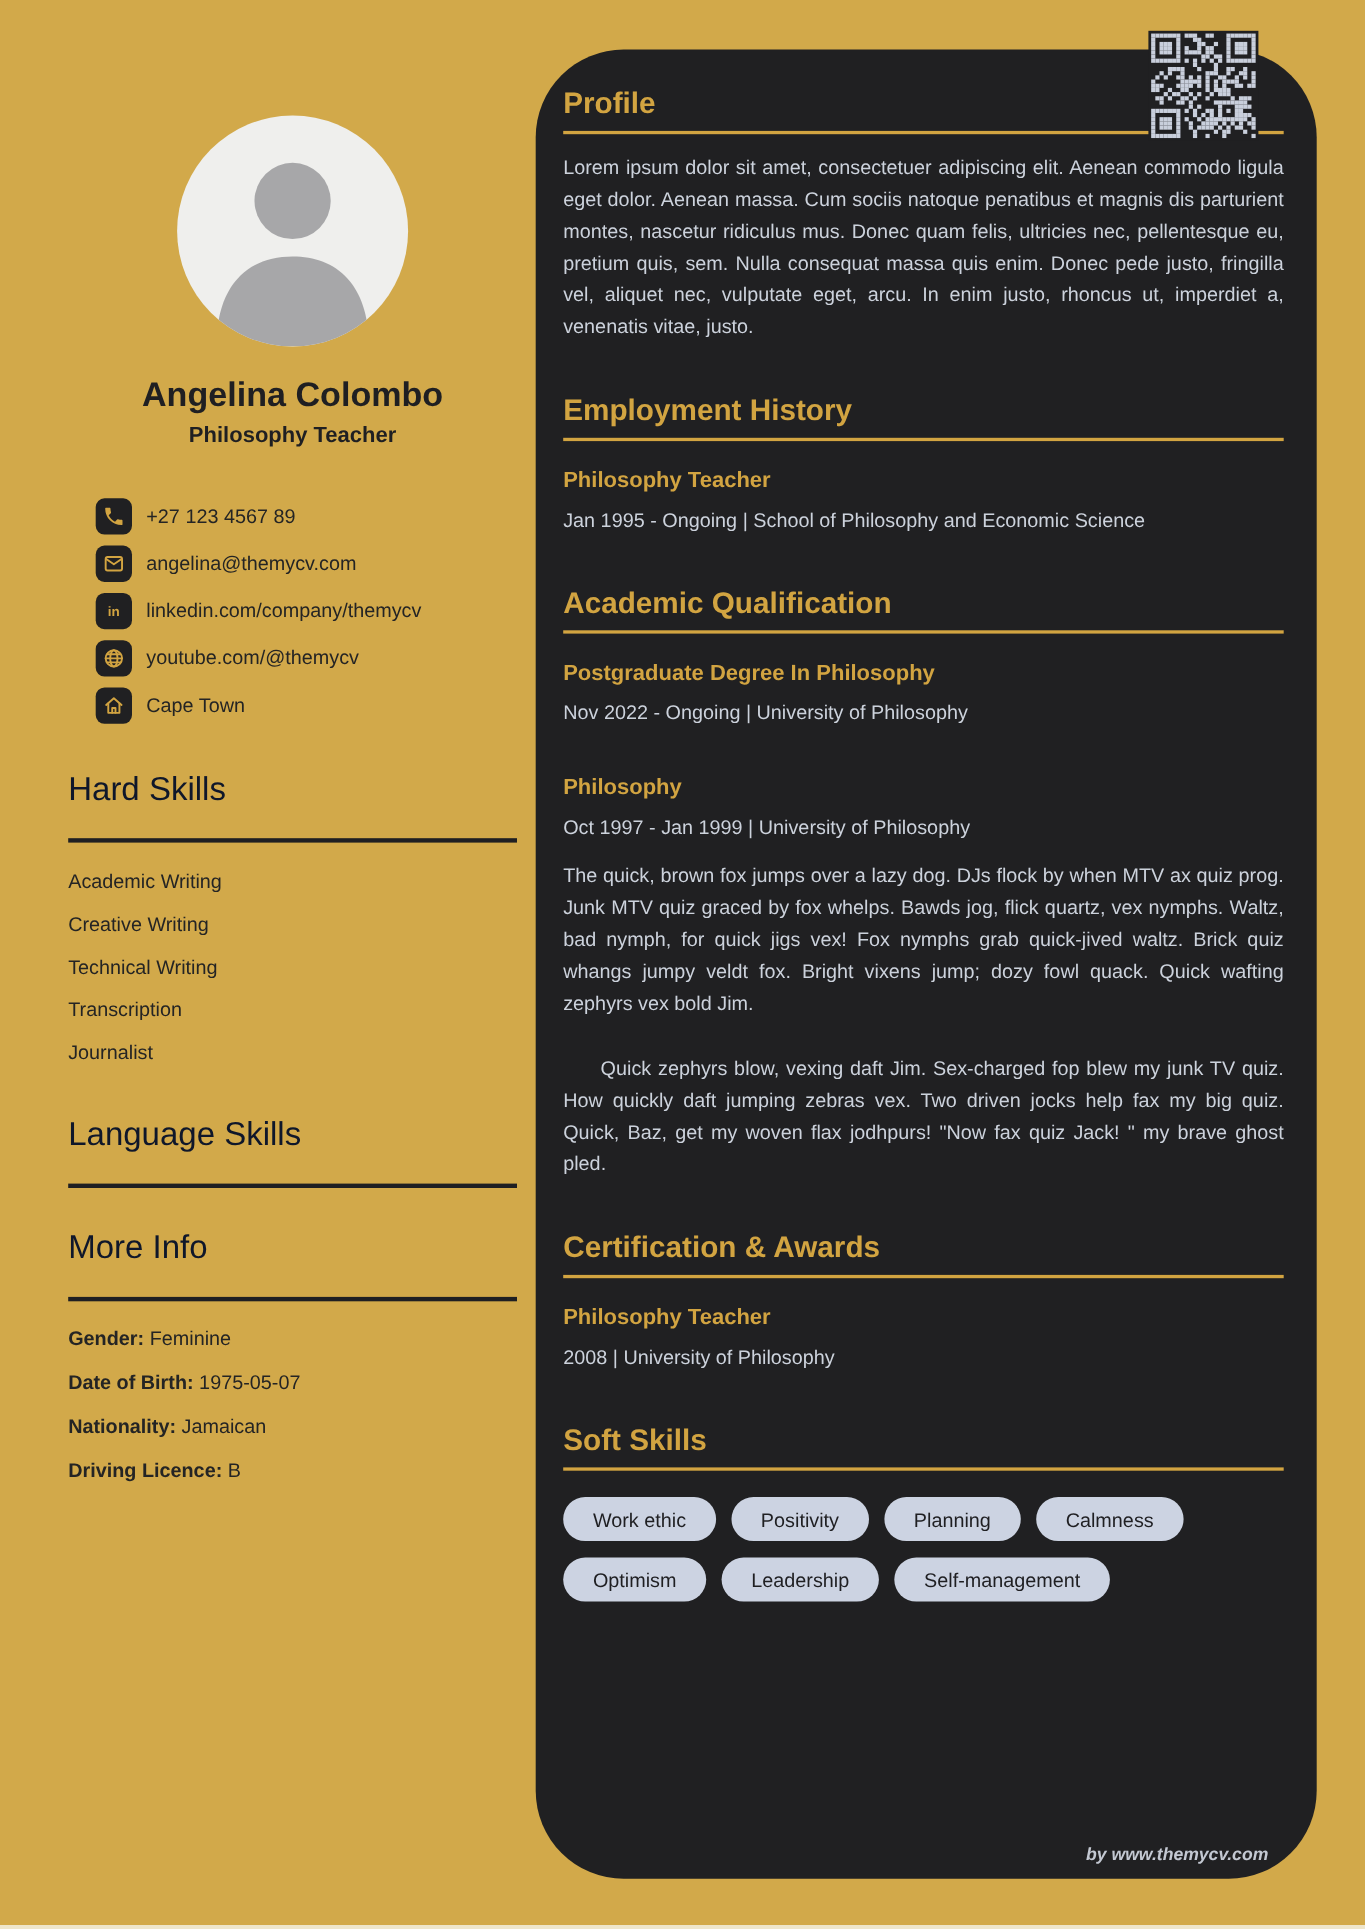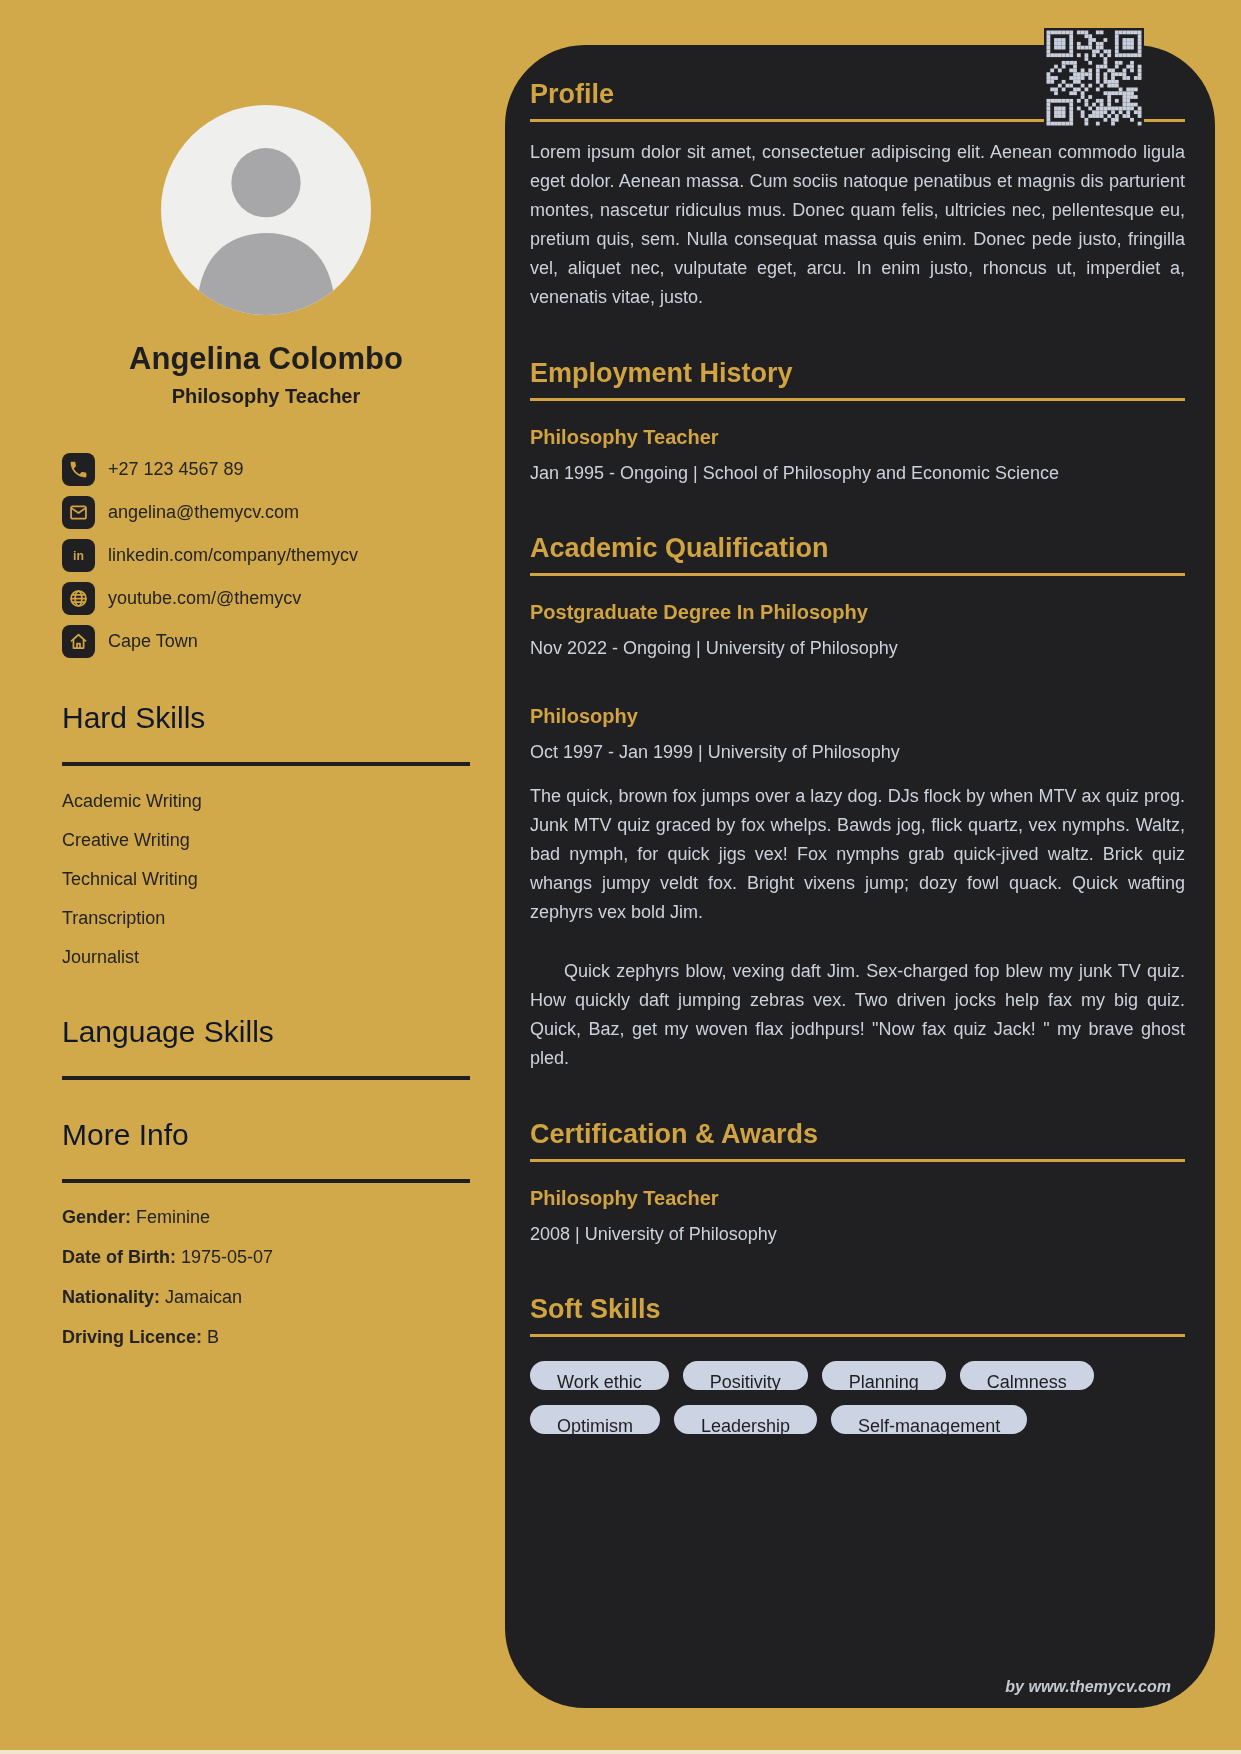--- a/index.html
+++ b/index.html
@@ -20,39 +20,39 @@
     margin:26px 0 0;line-height:36px;
   }
   .person-title{
     font-size:20px;font-weight:bold;color:#1f1f22;text-align:center;margin-top:8px;
   }
   .contacts{margin-top:40px;}
   .contact-row{display:flex;align-items:center;height:43px;gap:13px;
     color:#242424;font-size:18px;}
   .icon-tile{
     width:33px;height:33px;border-radius:8px;background:#202022;
-    display:flex;align-items:center;justify-content:center;flex:0 0 33px;
+    display:flex;align-items:center;justify-content:center;flex:0 0 33px;margin-left:25px;
   }
   .icon-tile svg{width:21px;height:21px;}
   .stroke-ic{stroke:#d2a441;fill:none;stroke-width:2;stroke-linecap:round;stroke-linejoin:round;}
   .fill-ic{fill:#d2a441;}
   .side-section{margin-top:38px;}
   .side-section .side-heading{
     font-size:30px;font-weight:normal;color:#0f172a;margin:0;
     line-height:34px;padding-bottom:27px;border-bottom:4px solid #1f1f22;
   }
   .side-list{list-style:none;margin:16px 0 0;padding:0;}
   .side-list li{font-size:18px;color:#242424;line-height:39px;}
   .info-rows{margin-top:14px;}
   .info-row{font-size:18px;color:#242424;line-height:40px;}
   .info-row b{font-weight:bold;}
 
   
   .panel{
-    position:absolute;left:505px;top:45px;width:710px;height:1663px;
+    position:absolute;left:487px;top:45px;width:710px;height:1663px;
     background:#202022;border-radius:80px;box-sizing:border-box;
     padding:34px 30px 0 25px;
   }
   .panel-heading{
     color:#d2a441;font-size:27px;font-weight:bold;margin:0;
     line-height:31px;padding-bottom:9px;border-bottom:3px solid #d2a441;
   }
   .panel .section{margin-top:46px;}
   .panel .section.first{margin-top:0;}
   .body-text{
@@ -61,21 +61,21 @@
   }
   .body-text.indent{text-indent:34px;margin-top:30px;}
   .entry{margin-top:24px;}
   .entry + .entry{margin-top:42px;}
   .entry-title{color:#d2a441;font-size:20px;font-weight:bold;margin:0;line-height:24px;}
   .entry-meta{color:#ccd2dc;font-size:18px;line-height:28px;margin-top:10px;}
   .entry-meta.narrow{max-width:545px;}
   .pills{display:flex;flex-wrap:wrap;gap:15px 14px;margin-top:24px;max-width:565px;}
   .pill{
     background:#ccd3e2;color:#1f1f22;font-size:18px;
-    line-height:43px;height:29px;padding:0 27px;border-radius:22px;white-space:nowrap;
+    line-height:43px;height:40px;padding:0 27px;border-radius:22px;white-space:nowrap;
   }
   .credit{
     position:absolute;right:44px;bottom:12px;color:#c3c8d2;
     font-size:16px;font-style:italic;font-weight:bold;
   }
   
   .qr{
     position:absolute;left:1044px;top:28px;width:100px;height:100px;
     background:#202022;
   }

